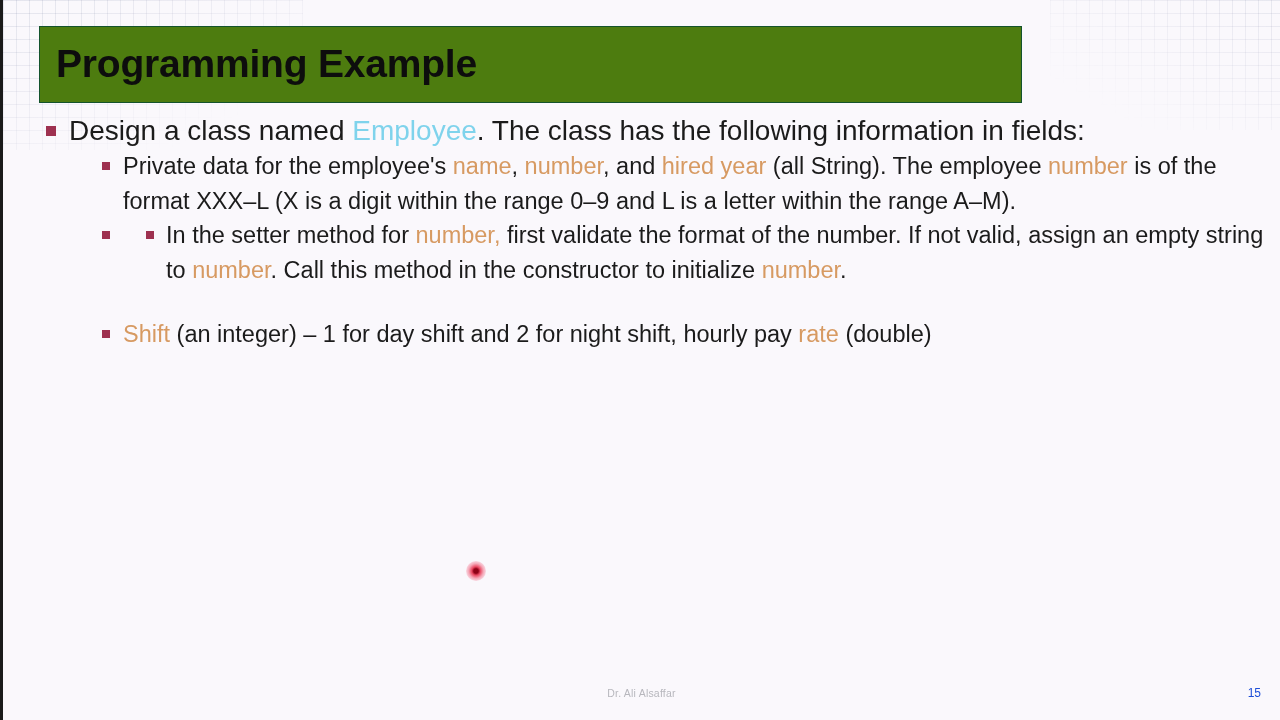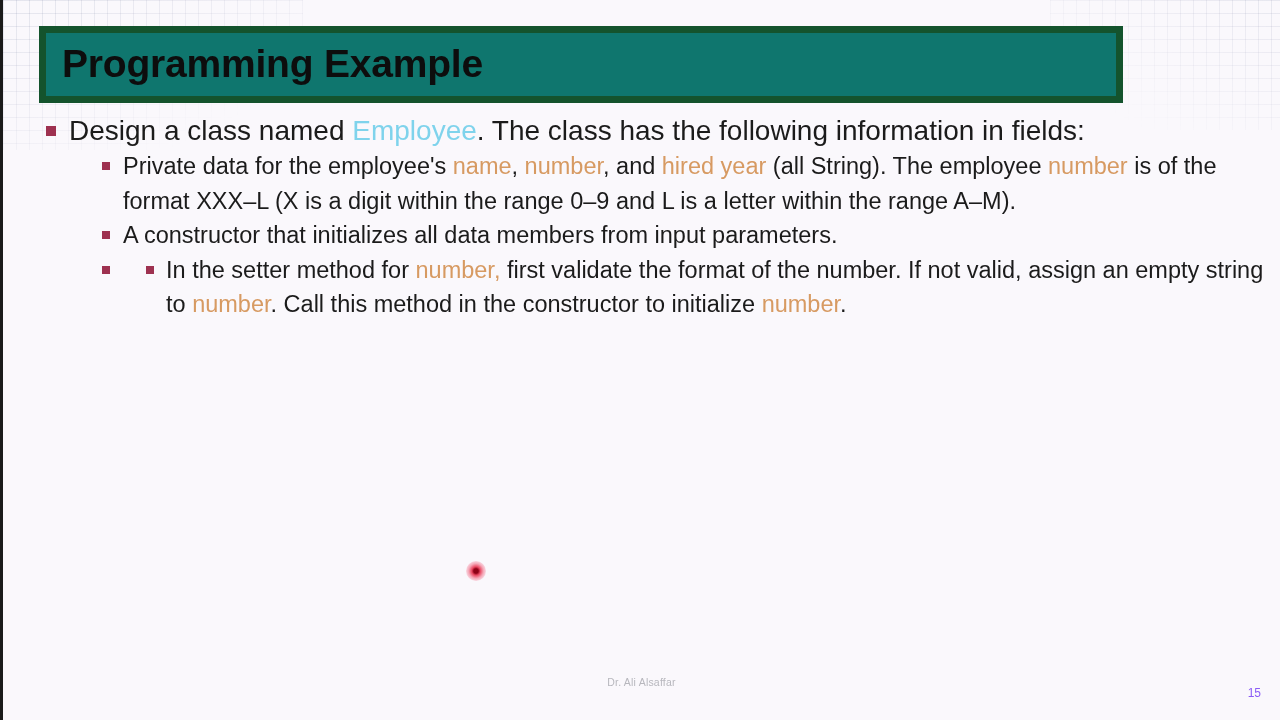--- a/index.html
+++ b/index.html
@@ -42,24 +42,24 @@
     top: 0; right: 0; width: 230px; height: 130px;
     -webkit-mask-image: linear-gradient(to bottom left, rgba(0,0,0,0.85) 0%, rgba(0,0,0,0.4) 42%, rgba(0,0,0,0) 80%);
             mask-image: linear-gradient(to bottom left, rgba(0,0,0,0.85) 0%, rgba(0,0,0,0.4) 42%, rgba(0,0,0,0) 80%);
   }
 
   
   #title-bar {
     position: absolute;
     left: 36px;
     top: 26px;
-    width: 1084px;
+    width: 983px;
     height: 77px;
-    background: #0f766e;
-    border: 7px solid #14532d;
+    background: #4d7c0f;
+    border: 1px solid #14532d;
     box-sizing: border-box;
   }
   #title-text {
     position: absolute;
     left: 16px;
     top: 50%;
     transform: translateY(-52%);
     font-size: 39px;
     font-weight: bold;
     color: #0d0d0d;
@@ -135,32 +135,32 @@
         rgba(245,120,150,0.18) 74%,
         rgba(255,180,200,0) 100%);
     pointer-events: none;
   }
 
   
   #footer-author {
     position: absolute;
     left: 0;
     right: 0;
-    bottom: 32px;
+    bottom: 21px;
     text-align: center;
     font-size: 10.5px;
     color: #b7b7bd;
     letter-spacing: 0.2px;
   }
   #page-number {
     position: absolute;
     right: 19px;
     bottom: 20px;
     font-size: 12px;
-    color: #8b5cf6;
+    color: #1d4ed8;
   }
 </style>
 </head>
 <body>
 
 <div id="slide">
 
   <div class="grid-texture grid-tl"></div>
   <div class="grid-texture grid-tr"></div>
 
@@ -177,39 +177,42 @@
         <span>Design a class named </span><span class="hi-class">Employee</span><span>. The class has the following information in fields:</span>
       </div>
 
       <div class="lvl2">
         <span class="bsq"></span>
         <span>Private data for the employee's </span><span class="hi-field">name</span><span>, </span><span class="hi-field">number</span><span>, and </span><span class="hi-field">hired year</span><span> (all String). The employee </span><span class="hi-field">number</span><span> is of the format XXX–L (X is a digit within the range 0–9 and L is a letter within the range A–M).</span>
       </div>
 
       <div class="lvl2">
         <span class="bsq"></span>
-        <span>A constructor that initializes all data members from input parameters.</span>
       </div>
 
       <div class="lvl2">
         <span class="bsq"></span>
       </div>
 
       <div class="lvl3">
         <span class="bsq"></span>
         <span>In the setter method for </span><span class="hi-field">number,</span><span> first validate the format of the number. If not valid, assign an empty string to </span><span class="hi-field">number</span><span>. Call this method in the constructor to initialize </span><span class="hi-field">number</span><span>.</span>
       </div>
 
     </div>
 
     <div class="gap"></div>
 
     <div class="blk">
 
 
+      <div class="lvl2">
+        <span class="bsq"></span>
+        <span class="hi-field">Shift</span><span> (an integer) – 1 for day shift and 2 for night shift, hourly pay </span><span class="hi-field">rate</span><span> (double)</span>
+      </div>
 
 
     </div>
 
   </div>
 
   <div id="laser-pointer"></div>
 
   <div id="footer-author">Dr. Ali Alsaffar</div>
   <div id="page-number">15</div>

